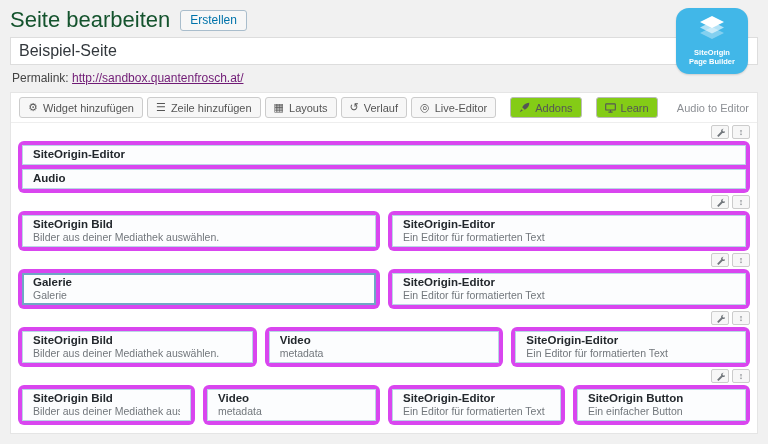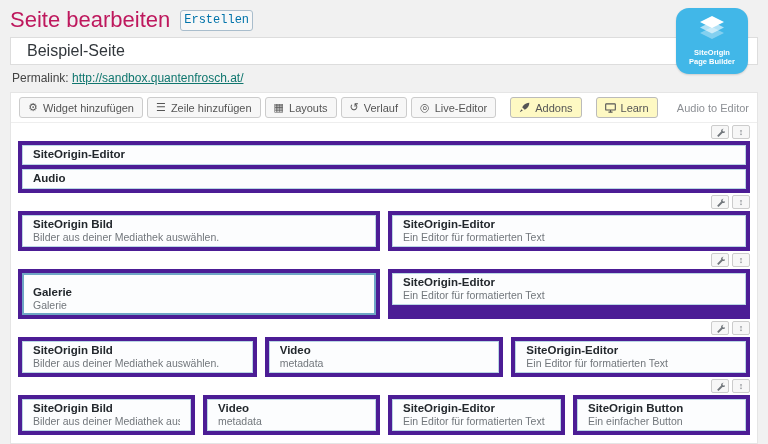--- a/index.html
+++ b/index.html
@@ -7,72 +7,72 @@
   body {
     background: #f1f1f1;
     font-family: "Liberation Sans", "DejaVu Sans", sans-serif;
     color: #444;
     position: relative;
   }
   .wrap { padding: 6px 10px 0 10px; }
 
   
   .header-row { display: flex; align-items: center; gap: 10px; height: 28px; }
-  .page-title { font-size: 22px; font-weight: 400; color: #be185d; }
+  .page-title { font-size: 22px; font-weight: 400; color: #14532d; }
   .add-new-btn {
     font-size: 12px; color: #0073aa; background: #f7f7f7;
     border: 1px solid #a9bdcc; border-radius: 3px;
-    padding: 2px 3px 3px; cursor: pointer; line-height: 14px; font-family: Liberation Mono, monospace;
+    padding: 2px 9px 3px; cursor: pointer; line-height: 14px;
   }
 
   
   .title-input {
     display: block; width: 100%; height: 28px; margin-top: 3px;
     border: 1px solid #ddd; background: #fff; color: #32373c;
-    font-size: 16px; padding: 3px 16px;
+    font-size: 16px; padding: 3px 8px;
     font-family: "Liberation Sans", "DejaVu Sans", sans-serif;
   }
 
   
   .permalink-row { margin: 6px 0 6px 2px; font-size: 12px; color: #444; height: 15px; }
-  .permalink-row a { color: #0f766e; text-decoration: underline; }
+  .permalink-row a { color: #701a75; text-decoration: underline; }
 
   
   .so-panel { background: #fff; border: 1px solid #e5e5e5; margin-top: 2px; }
   .so-toolbar {
     display: flex; align-items: center; gap: 4px;
     padding: 4px 8px; border-bottom: 1px solid #eee; height: 30px;
   }
   .tb-btn {
     display: inline-flex; align-items: center; gap: 5px;
     background: #f7f7f7; border: 1px solid #ccc; border-radius: 3px;
     color: #555; font-size: 11px; padding: 3px 8px; height: 21px; cursor: pointer;
     font-family: "Liberation Sans", "DejaVu Sans", sans-serif; white-space: nowrap;
   }
-  .tb-btn.emph { background: #fef9c3; border-color: #bbb; margin-left: 10px; }
+  .tb-btn.emph { background: #84cc16; border-color: #bbb; margin-left: 10px; }
   .tb-ico { font-size: 11px; line-height: 11px; color: #555; display: inline-flex; align-items: center; }
   .revert-link { margin-left: auto; font-size: 11px; color: #8c8f94; cursor: pointer; text-decoration: none; }
 
   
   .rows-area { padding: 0 7px 8px 7px; }
   .row-block { margin-top: 0; }
   .row-controls { display: flex; justify-content: flex-end; gap: 3px; padding: 2px 0 2px; height: 18px; }
   .ctrl-btn {
     width: 18px; height: 14px; background: #f7f7f7; border: 1px solid #ccc;
     border-radius: 2px; color: #72777c; font-size: 9px; line-height: 9px;
     display: inline-flex; align-items: center; justify-content: center; cursor: pointer; padding: 0;
   }
   .row-container { display: flex; gap: 8px; }
-  .cell { background: #4c1d95; padding: 4px; flex: 1; min-width: 0; }
+  .cell { background: #d946ef; padding: 4px; flex: 1; min-width: 0; border-radius: 6px; }
   .widget {
     background: #fcfdfe; border: 1px solid #b9d6e4;
     padding: 2px 10px 3px; cursor: pointer; overflow: hidden;
   }
   .widget + .widget { margin-top: 4px; }
-  .widget.selected { border: 2px solid #6fa7c5; padding: 11px 9px 2px; }
+  .widget.selected { border: 2px solid #6fa7c5; padding: 1px 9px 2px; }
   .widget-title { font-size: 11.5px; line-height: 13px; font-weight: bold; color: #23282d; white-space: nowrap; overflow: hidden; }
   .widget-desc { font-size: 10.5px; line-height: 12px; color: #72777c; white-space: nowrap; overflow: hidden; }
 
   
   .so-badge {
     position: absolute; left: 676px; top: 8px; width: 72px; height: 66px;
     background: #41b7e8; border-radius: 13px; z-index: 20;
     display: flex; flex-direction: column; align-items: center; justify-content: center;
     box-shadow: 0 1px 2px rgba(0,0,0,.15);
   }

